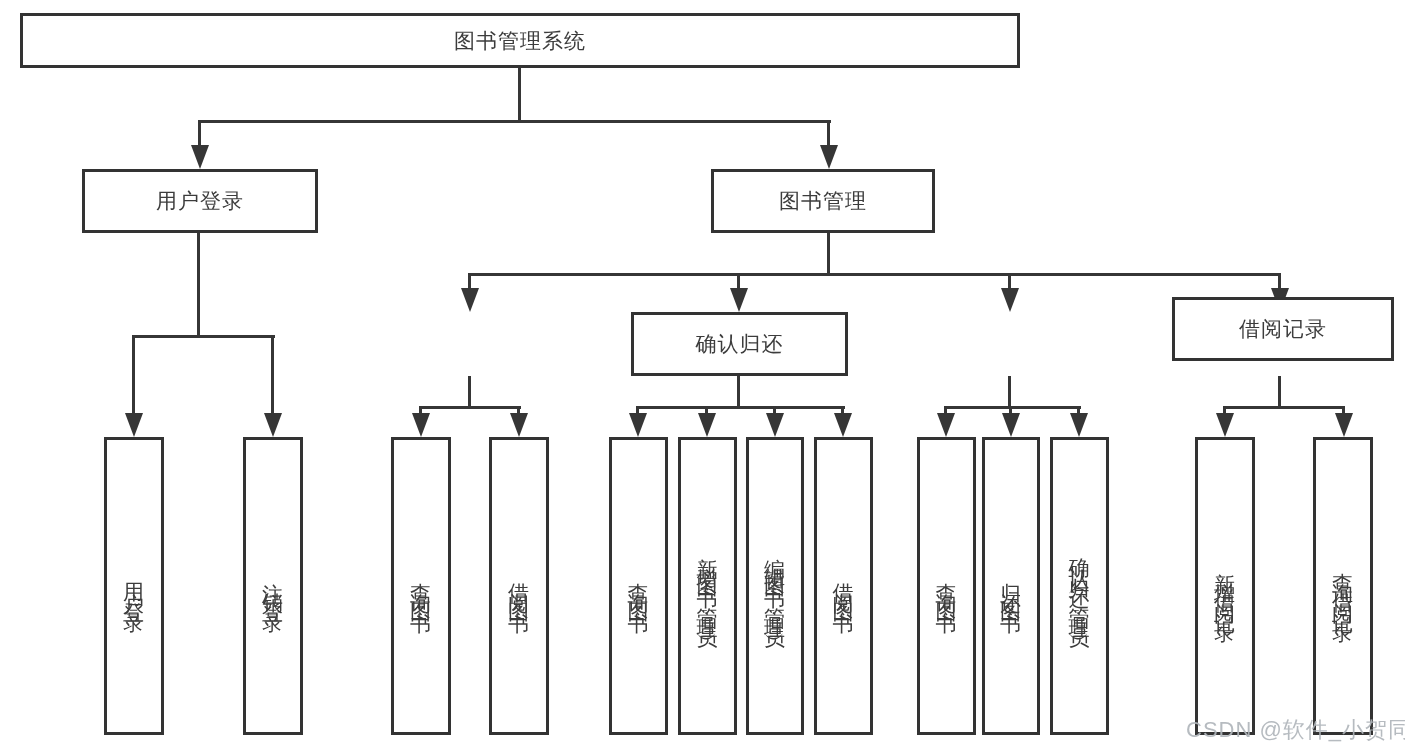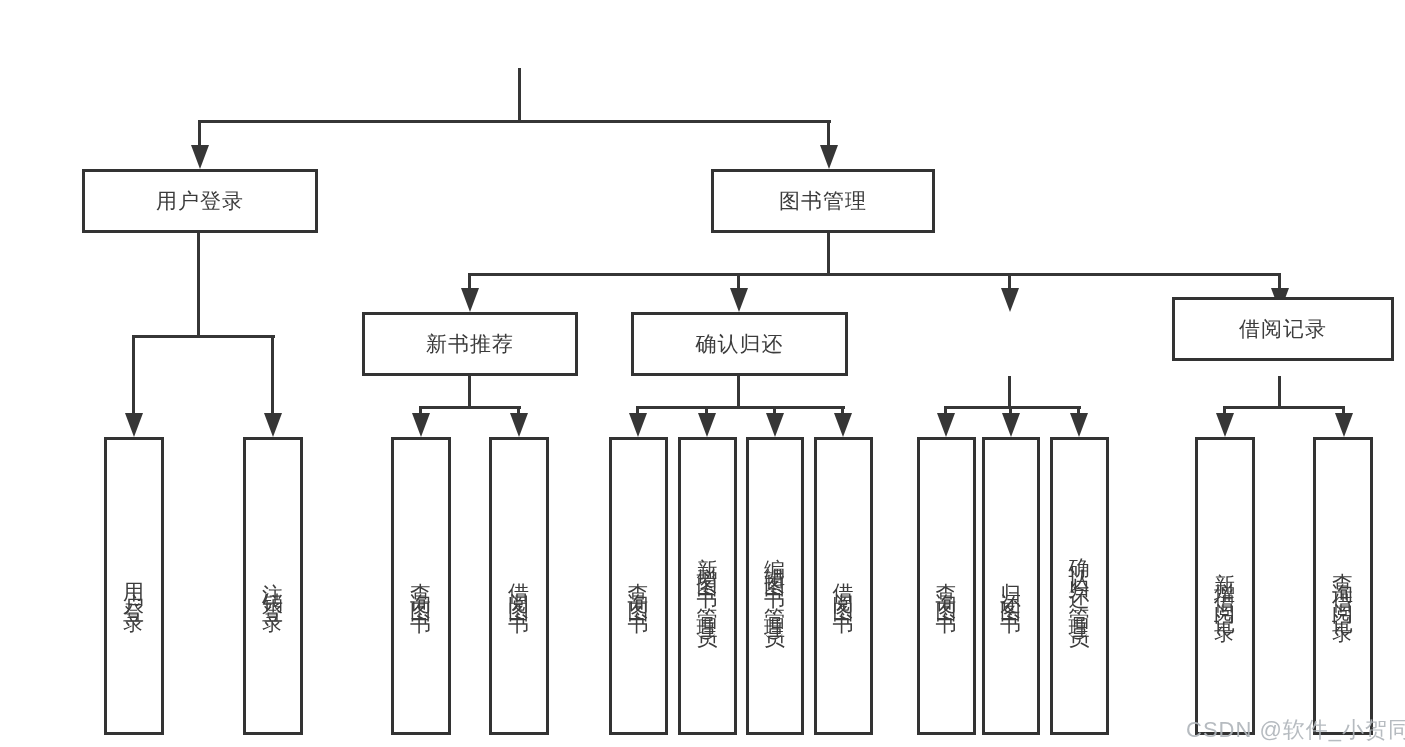--- a/index.html
+++ b/index.html
@@ -65,20 +65,23 @@
     letter-spacing: 1px;
     z-index: 5;
     white-space: nowrap;
   }
 </style>
 </head>
 <body>
 
 <div id="canvas">
 
+  <div class="box h" style="left:20px; top:13px; width:1000px; height:55px">
+    <span>图书管理系统</span>
+  </div>
 
   <div class="vline" style="left:518px; top:68px; height:54px"></div>
   <div class="hline" style="left:198px; top:120px; width:633px"></div>
   <div class="vline" style="left:198px; top:120px; height:28px"></div>
   <div class="vline" style="left:827px; top:120px; height:28px"></div>
   <div class="arrow" style="left:191px; top:145px"></div>
   <div class="arrow" style="left:820px; top:145px"></div>
 
   <div class="box h" style="left:82px; top:169px; width:236px; height:64px">
     <span>用户登录</span>
@@ -98,23 +101,20 @@
   <div class="hline" style="left:468px; top:273px; width:813px"></div>
   <div class="vline" style="left:468px; top:273px; height:18px"></div>
   <div class="vline" style="left:737px; top:273px; height:18px"></div>
   <div class="vline" style="left:1008px; top:273px; height:18px"></div>
   <div class="vline" style="left:1278px; top:273px; height:18px"></div>
   <div class="arrow" style="left:461px; top:288px"></div>
   <div class="arrow" style="left:730px; top:288px"></div>
   <div class="arrow" style="left:1001px; top:288px"></div>
   <div class="arrow" style="left:1271px; top:288px"></div>
 
-  <div class="box h" style="left:362px; top:312px; width:216px; height:64px">
-    <span>新书推荐</span>
-  </div>
   <div class="box h" style="left:631px; top:312px; width:217px; height:64px">
     <span>确认归还</span>
   </div>
   <div class="box h" style="left:1172px; top:297px; width:222px; height:64px">
     <span>借阅记录</span>
   </div>
 
   <div class="vline" style="left:468px; top:376px; height:32px"></div>
   <div class="hline" style="left:419px; top:406px; width:102px"></div>
   <div class="vline" style="left:419px; top:406px; height:9px"></div>

